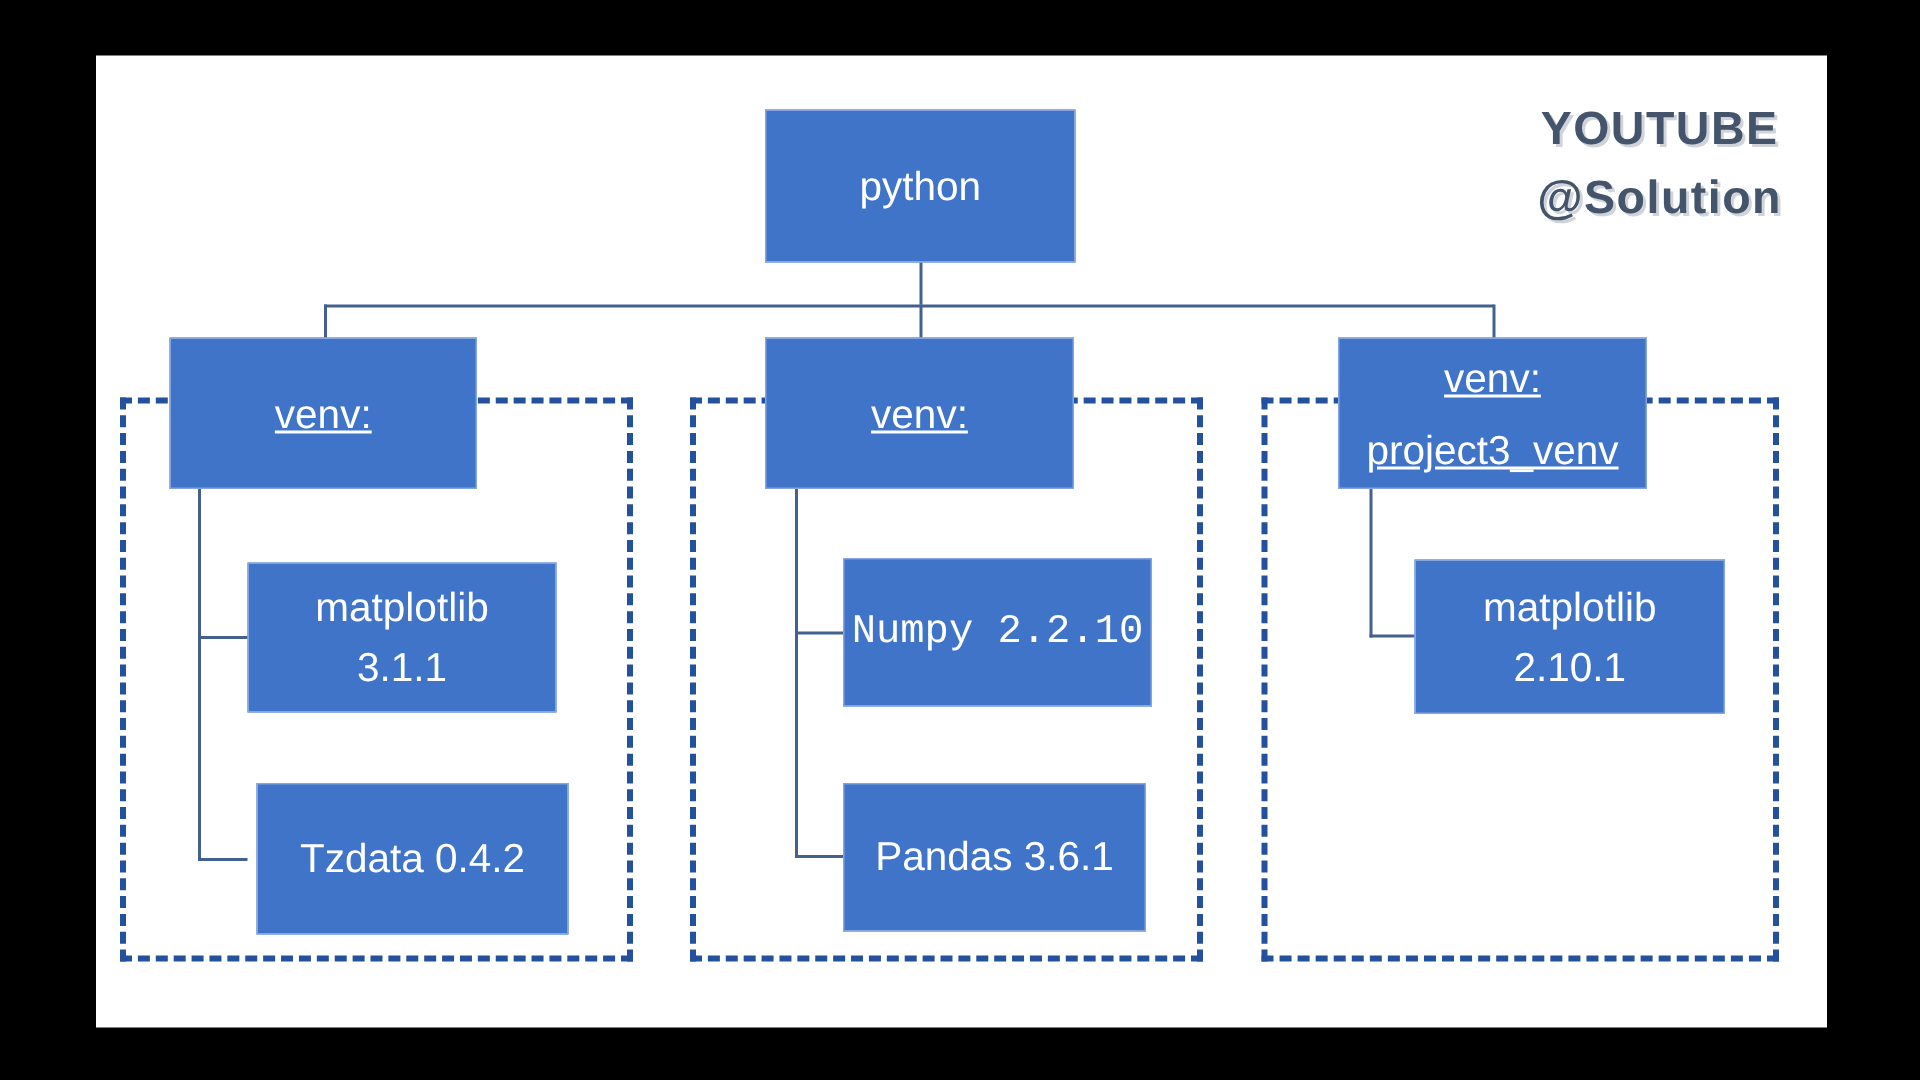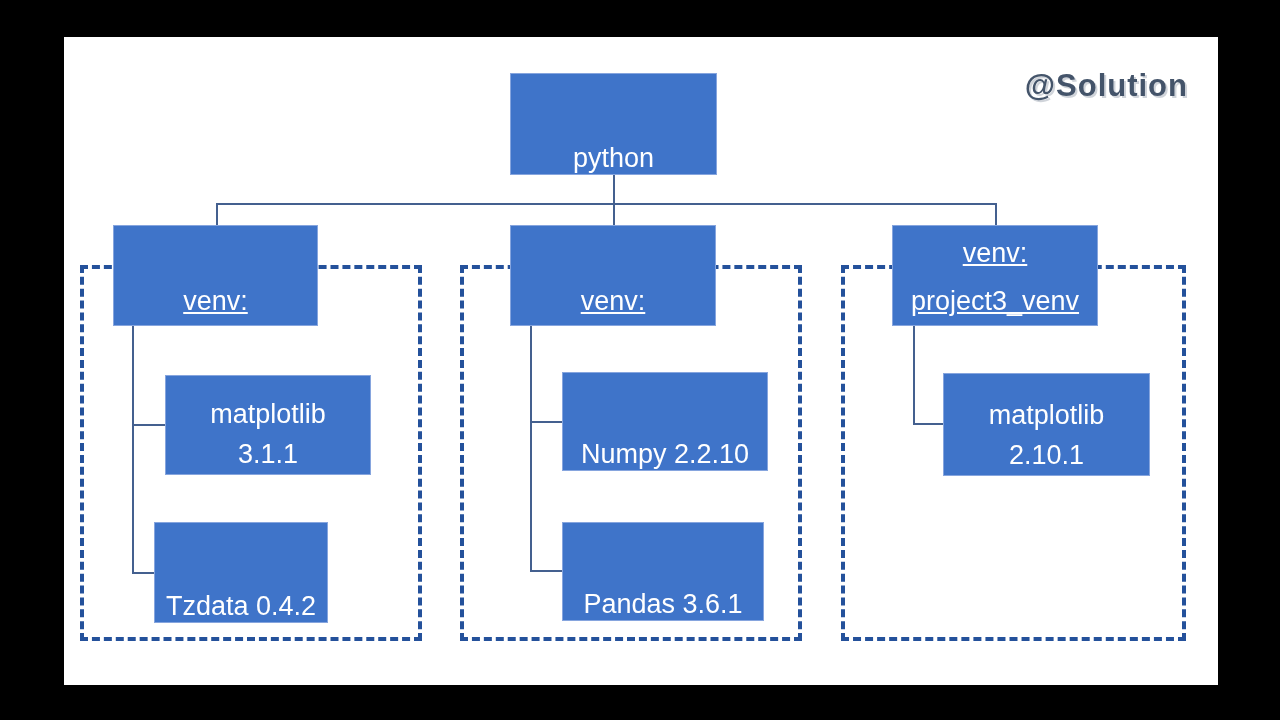--- a/index.html
+++ b/index.html
@@ -34,21 +34,21 @@
     line-height: 46px;
     letter-spacing: 1px;
     color: var(--watermark-text, #44546a);
     text-shadow: 2px 2px 0 rgba(68, 84, 106, 0.25);
   }
   .nodebox {
     position: absolute;
     display: flex;
     flex-direction: column;
     align-items: center;
-    justify-content: flex-end;
+    justify-content: center;
     box-sizing: border-box;
     background: var(--node-fill, #3f74c9);
     border: 1px solid var(--node-border, #86a5de);
     color: #ffffff;
     font-size: 27px;
     text-align: center;
     z-index: 3;
   }
   .venvbox span { line-height: 48px; display: block; text-decoration: underline; }
   .pkg2 span    { line-height: 40px; display: block; }
@@ -80,22 +80,22 @@
   #box-venv2 { left: 446px; top: 188px; width: 206px; height: 101px; }
   #box-venv3 { left: 828px; top: 188px; width: 206px; height: 101px; }
 
   
   #cont-1 { left: 16px;  top: 228px; width: 342px; height: 376px; }
   #cont-2 { left: 396px; top: 228px; width: 342px; height: 376px; }
   #cont-3 { left: 777px; top: 228px; width: 345px; height: 376px; }
 
   
   #box-pkg1a { left: 101px; top: 338px; width: 206px; height: 100px; }
-  #box-pkg1b { left: 90px; top: 485px; width: 174px; height: 101px; }
-  #box-pkg2a { left: 498px; top: 335px; width: 206px; height: 99px;  }
+  #box-pkg1b { left: 107px; top: 485px; width: 208px; height: 101px; }
+  #box-pkg2a { left: 498px; top: 335px; width: 206px; height: 99px; font-family: Liberation Mono, monospace;  }
   #box-pkg2b { left: 498px; top: 485px; width: 202px; height: 99px;  }
   #box-pkg3a { left: 879px; top: 336px; width: 207px; height: 103px; }
 
   
   #conn-e1-v  { left: 68px;  top: 289px; width: 2px;  height: 248px; }
   #conn-e1-h1 { left: 68px;  top: 387px; width: 33px; height: 2px;   }
   #conn-e1-h2 { left: 68px;  top: 535px; width: 33px; height: 2px;   }
   
   #conn-e2-v  { left: 466px; top: 289px; width: 2px;  height: 246px; }
   #conn-e2-h1 { left: 466px; top: 384px; width: 32px; height: 2px;   }
@@ -105,20 +105,21 @@
   #conn-e3-h1 { left: 849px; top: 386px; width: 30px; height: 2px;   }
 </style>
 </head>
 <body>
 
 <div class="frame">
   <div class="slide">
 
 
     <div class="watermark">
+      <div>YOUTUBE</div>
       <div>@Solution</div>
     </div>
 
     <div class="nodebox" id="box-python">
       <span>python</span>
     </div>
 
     <div class="conn" id="conn-root-stem"></div>
     <div class="conn" id="conn-top-bar"></div>
     <div class="conn" id="conn-drop-1"></div>

